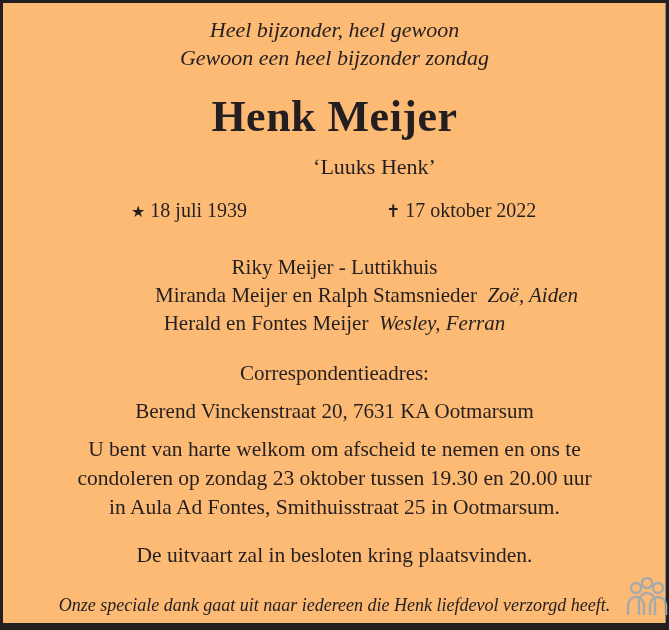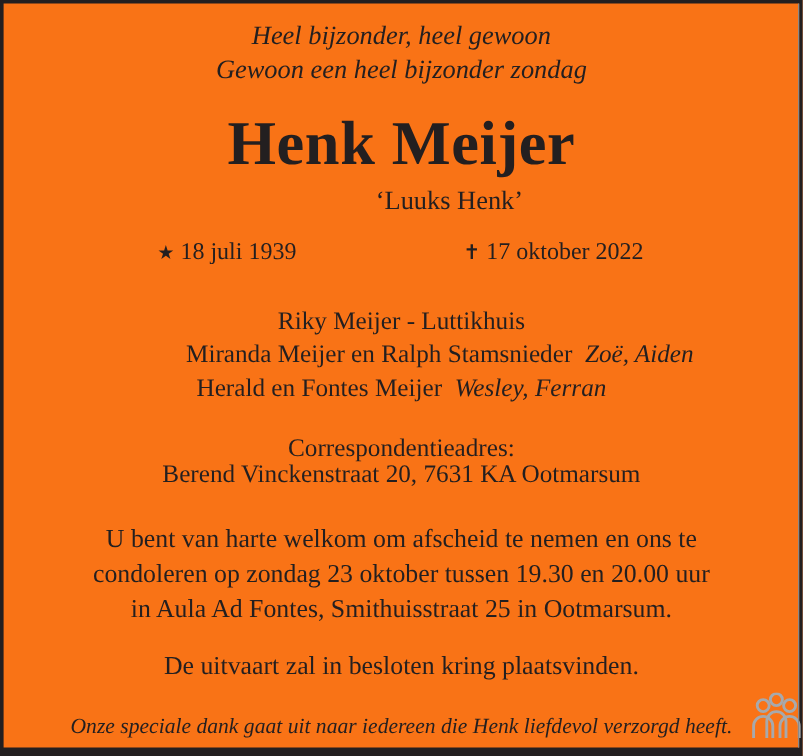--- a/index.html
+++ b/index.html
@@ -5,35 +5,35 @@
     html, body { margin: 0; padding: 0; background: #ffffff; }
     body { width: 669px; height: 630px; overflow: hidden; position: relative; }
     .frame {
       position: absolute; left: 0; top: 0;
       width: 669px; height: 630px;
       box-sizing: border-box;
       border-top: 3px solid #231f20;
       border-left: 3px solid #231f20;
       border-right: 3px solid #231f20;
       border-bottom: 7px solid #231f20;
-      background: #f97316;
+      background: #fdba74;
     }
     .frame::after {
       content: ""; position: absolute; top: 0; right: 0; width: 1px; height: 100%;
       background: #8a8a8a;
     }
     .content {
       position: absolute; left: 0; top: 0; width: 663px; height: 620px;
       font-family: "Liberation Serif", "DejaVu Serif", serif;
       color: #231f20;
       text-align: center;
     }
     .line { position: absolute; left: 0; width: 100%; white-space: nowrap; }
     .motto { font-style: italic; font-size: 22px; }
-    .name { font-size: 52px; font-weight: bold; letter-spacing: 0.5px; }
+    .name { font-size: 44px; font-weight: bold; letter-spacing: 0.5px; }
     .nick { font-size: 22px; margin-left: 40px; }
     .dates { font-size: 20px; }
     .date-birth { position: absolute; left: 128px; top: 196px; white-space: nowrap; }
     .date-death { position: absolute; left: 383px; top: 196px; white-space: nowrap; }
     .family { font-size: 21px; }
     .kids { font-style: italic; }
     .body-text { font-size: 21.5px; }
     .thanks { font-style: italic; font-size: 18px; }
     .logo {
       position: absolute; left: 623px; top: 574px; width: 42px; height: 40px;
@@ -66,21 +66,21 @@
       <span>Riky Meijer - Luttikhuis</span>
     </div>
     <div class="line family" style="top:280px;padding-left:32px;">
       <span>Miranda Meijer en Ralph Stamsnieder</span>&nbsp;&nbsp;<span class="kids">Zoë, Aiden</span>
     </div>
     <div class="line family" style="top:308px;">
       <span>Herald en Fontes Meijer</span>&nbsp;&nbsp;<span class="kids">Wesley, Ferran</span>
     </div>
 
     <div class="line family" style="top:358px;">Correspondentieadres:</div>
-    <div class="line family" style="top:380px;">Berend Vinckenstraat 20, 7631 KA Ootmarsum</div>
+    <div class="line family" style="top:396px;">Berend Vinckenstraat 20, 7631 KA Ootmarsum</div>
 
     <div class="line body-text" style="top:434px;">U bent van harte welkom om afscheid te nemen en ons te</div>
     <div class="line body-text" style="top:463px;">condoleren op zondag 23 oktober tussen 19.30 en 20.00 uur</div>
     <div class="line body-text" style="top:492px;">in Aula Ad Fontes, Smithuisstraat 25 in Ootmarsum.</div>
 
     <div class="line body-text" style="top:540px;">De uitvaart zal in besloten kring plaatsvinden.</div>
 
     <div class="line thanks" style="top:592px;">Onze speciale dank gaat uit naar iedereen die Henk liefdevol verzorgd heeft.</div>
 
   </div>

